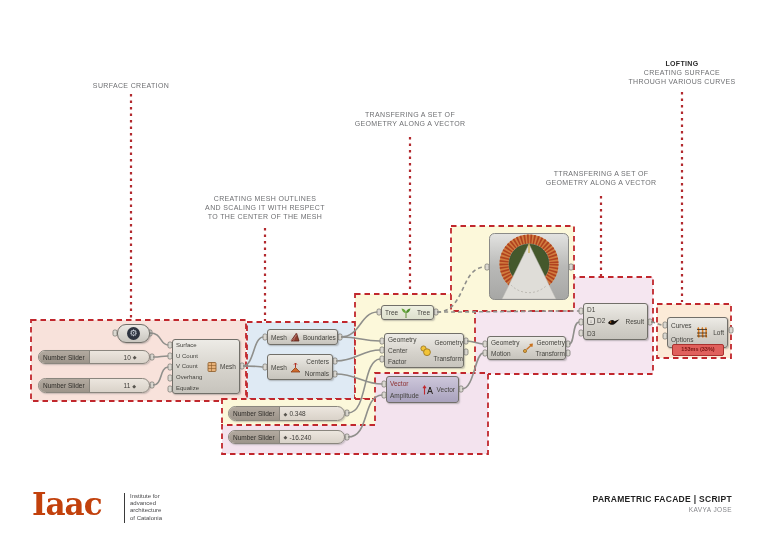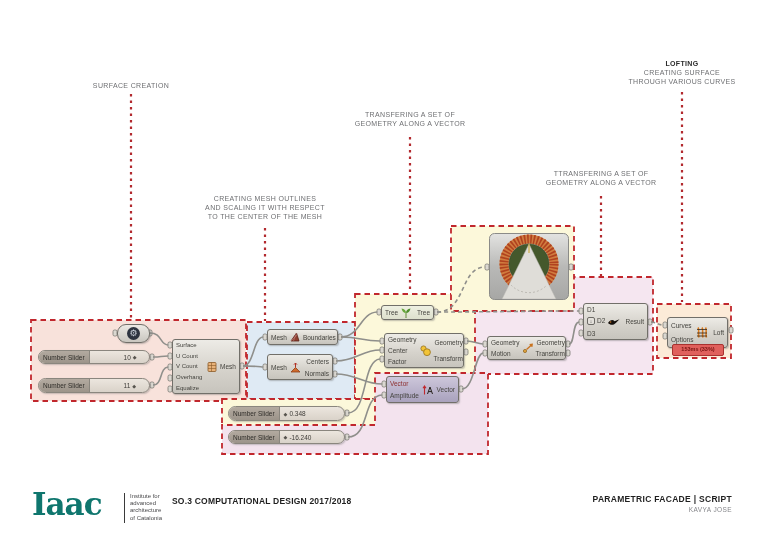--- a/index.html
+++ b/index.html
@@ -46,21 +46,21 @@
   
   .flat{display:inline-block;border:1px solid #6c6a65;border-radius:2px;background:#e3e0da;
       font-size:5px;line-height:6px;width:6px;text-align:center;margin-right:2px;color:#3a3835;}
 
   
   .badge{position:absolute;background:#e0605c;border:1px solid #a8322f;border-radius:2px;
       color:#7a1513;font-size:5.5px;line-height:9px;text-align:center;font-weight:bold;}
 
   
   .logo{position:absolute;font-family:"DejaVu Serif",serif;font-weight:bold;font-size:31px;
-      color:#0f766e;letter-spacing:-1px;line-height:32px;}
+      color:#c2410c;letter-spacing:-1px;line-height:32px;}
   .divider{position:absolute;width:1px;background:#3a3a3a;}
   .inst{position:absolute;font-size:6px;line-height:7.2px;color:#4a4a4c;}
   .prog{position:absolute;font-size:8.5px;line-height:11px;font-weight:bold;color:#1f1f1f;letter-spacing:.2px;}
   .ptitle{position:absolute;right:36px;text-align:right;font-size:8.5px;font-weight:bold;color:#1f1f1f;letter-spacing:.3px;}
   .pauthor{position:absolute;right:36px;text-align:right;font-size:6.5px;color:#85868a;letter-spacing:.4px;}
 </style>
 </head>
 <body>
 
 <div id="canvas">
@@ -370,21 +370,20 @@
     <span>Iaac</span>
   </div>
   <div class="divider" style="left:124px;top:493px;height:30px;"></div>
   <div class="inst" style="left:130px;top:493px;">
     <div>Institute for</div>
     <div>advanced</div>
     <div>architecture</div>
     <div>of Catalonia</div>
   </div>
   <div class="prog" style="left:172px;top:496px;">
-    <div>SO.3 COMPUTATIONAL DESIGN 2017/2018</div>
   </div>
   <div class="ptitle" style="top:494px;">
     <span>PARAMETRIC FACADE |  SCRIPT</span>
   </div>
   <div class="pauthor" style="top:506px;">
     <span>KAVYA JOSE</span>
   </div>
 
 </div>
 

